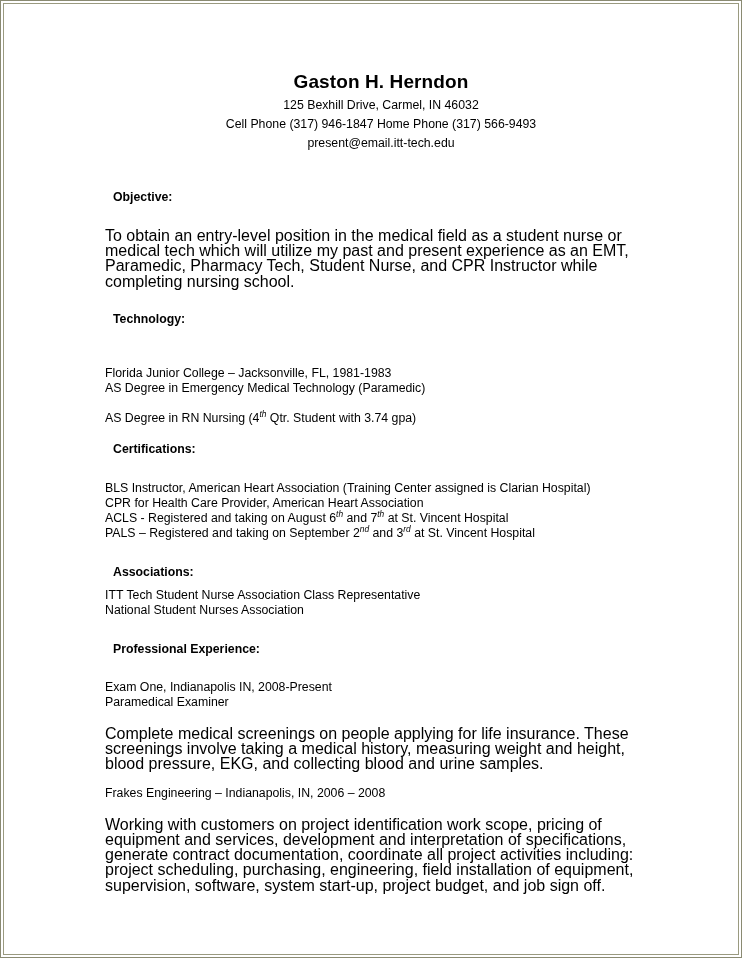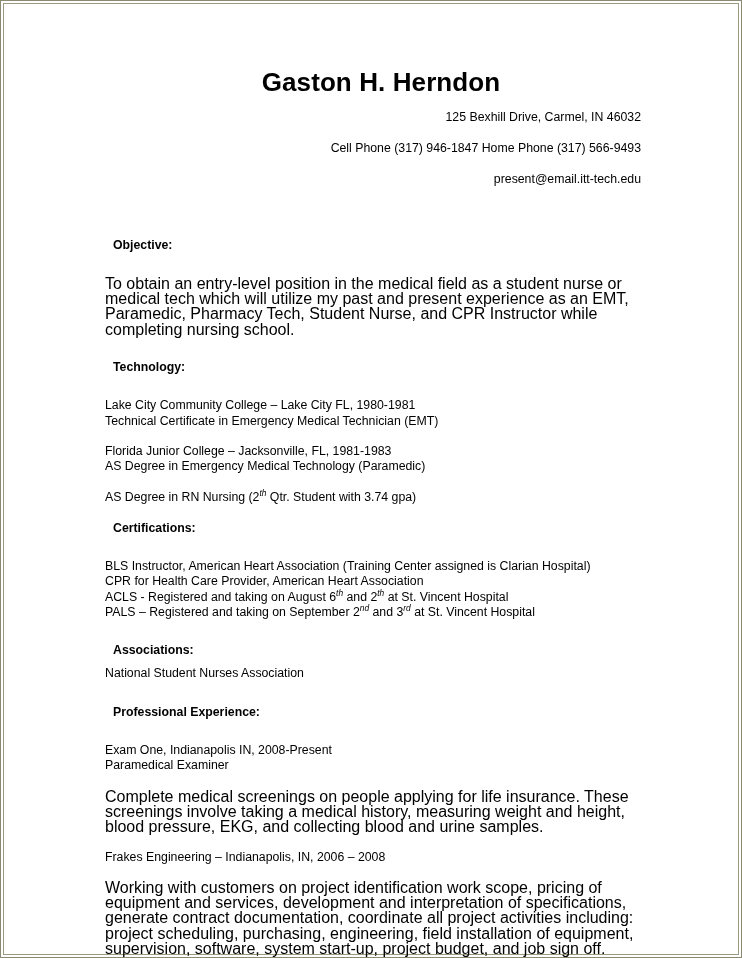--- a/index.html
+++ b/index.html
@@ -34,31 +34,31 @@
   #sheet {
     position: absolute;
     left: 101px;
     top: 66px;
     width: 552px;
   }
 
   
   .doc-name {
     text-align: center;
-    font-size: 26px;
+    font-size: 19px;
     font-weight: bold;
     letter-spacing: 0.1px;
     line-height: 24px;
     margin: 0 0 1px 0;
   }
   .contact-line {
-    text-align: right;
+    text-align: center;
     font-size: 12.3px;
     line-height: 15.2px;
-    margin: 16px;
+    margin: 4px;
   }
 
   
   .sec-head {
     font-size: 12.3px;
     font-weight: bold;
     line-height: 15.2px;
     margin: 8px;
   }
   .line {
@@ -108,55 +108,52 @@
       <div class="blank"></div>
       <div class="para">To obtain an entry-level position in the medical field as a student nurse or medical tech which will utilize my past and present experience as an EMT, Paramedic, Pharmacy Tech, Student Nurse, and CPR Instructor while completing nursing school.</div>
     </div>
 
     <div class="spacer-15"></div>
 
     <div>
       <div class="sec-head">Technology:</div>
       <div class="blank"></div>
 
-      <div>
-        <div class="line">Lake City Community College – Lake City FL, 1980-1981</div>
-        <div class="line">Technical Certificate in Emergency Medical Technician (EMT)</div>
-      </div>
       <div class="blank"></div>
 
       <div>
         <div class="line">Florida Junior College – Jacksonville, FL, 1981-1983</div>
         <div class="line">AS Degree in Emergency Medical Technology (Paramedic)</div>
       </div>
       <div class="blank"></div>
 
       <div>
-        <div class="line"><span>AS Degree in RN Nursing (2</span><sup>th</sup><span> Qtr. Student with 3.74 gpa)</span></div>
+        <div class="line"><span>AS Degree in RN Nursing (4</span><sup>th</sup><span> Qtr. Student with 3.74 gpa)</span></div>
       </div>
     </div>
 
     <div class="spacer-8"></div>
 
     <div>
       <div class="sec-head">Certifications:</div>
       <div class="blank"></div>
 
       <div class="line">BLS Instructor, American Heart Association (Training Center assigned is Clarian Hospital)</div>
       <div class="line">CPR for Health Care Provider, American Heart Association</div>
 
-      <div class="line"><span>ACLS - Registered and taking on August 6</span><sup>th</sup><span> and 2</span><sup>th</sup><span> at St. Vincent Hospital</span></div>
+      <div class="line"><span>ACLS - Registered and taking on August 6</span><sup>th</sup><span> and 7</span><sup>th</sup><span> at St. Vincent Hospital</span></div>
 
       <div class="line"><span>PALS – Registered and taking on September 2</span><sup>nd</sup><span> and 3</span><sup>rd</sup><span> at St. Vincent Hospital</span></div>
     </div>
 
     <div class="spacer-15"></div>
 
     <div>
       <div class="sec-head">Associations:</div>
+      <div class="line">ITT Tech Student Nurse Association Class Representative</div>
       <div class="line">National Student Nurses Association</div>
     </div>
 
     <div class="spacer-15"></div>
 
     <div>
       <div class="sec-head">Professional Experience:</div>
       <div class="blank"></div>
 
       <div>

